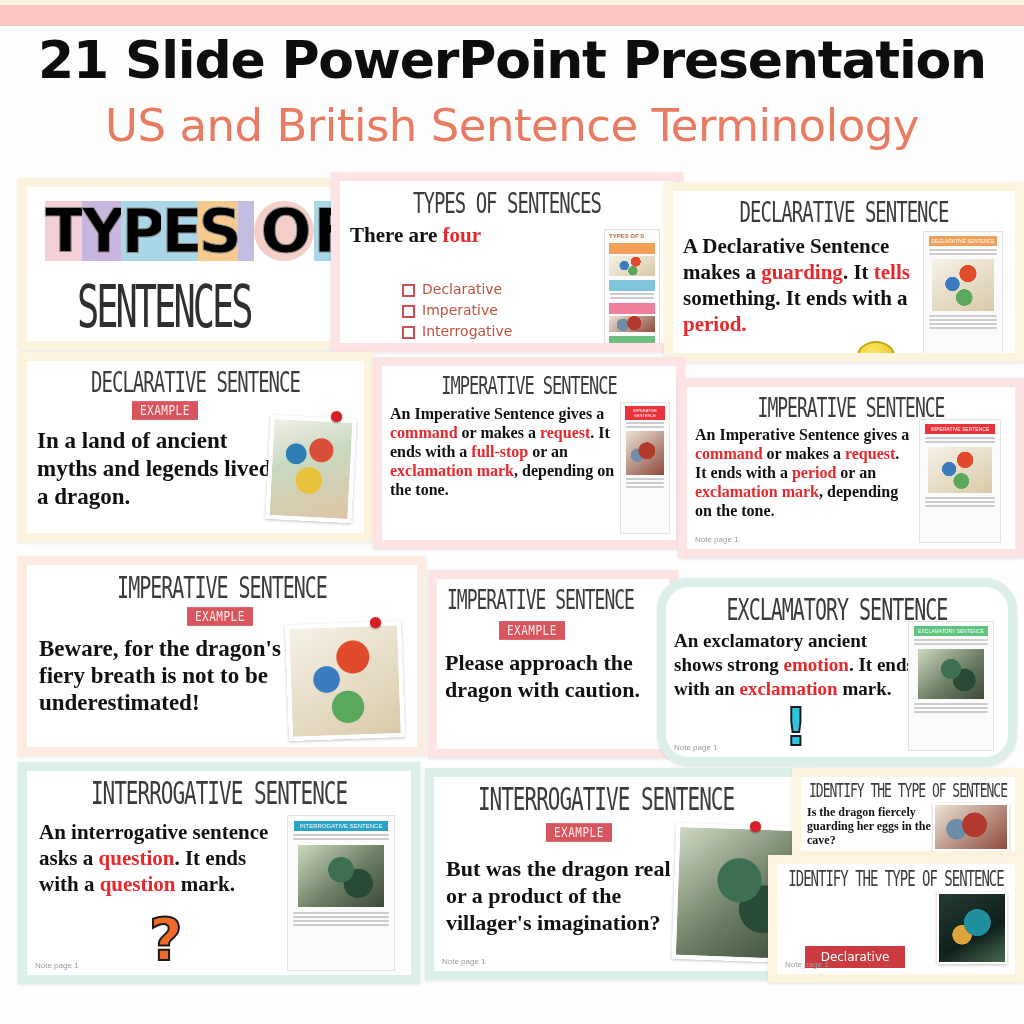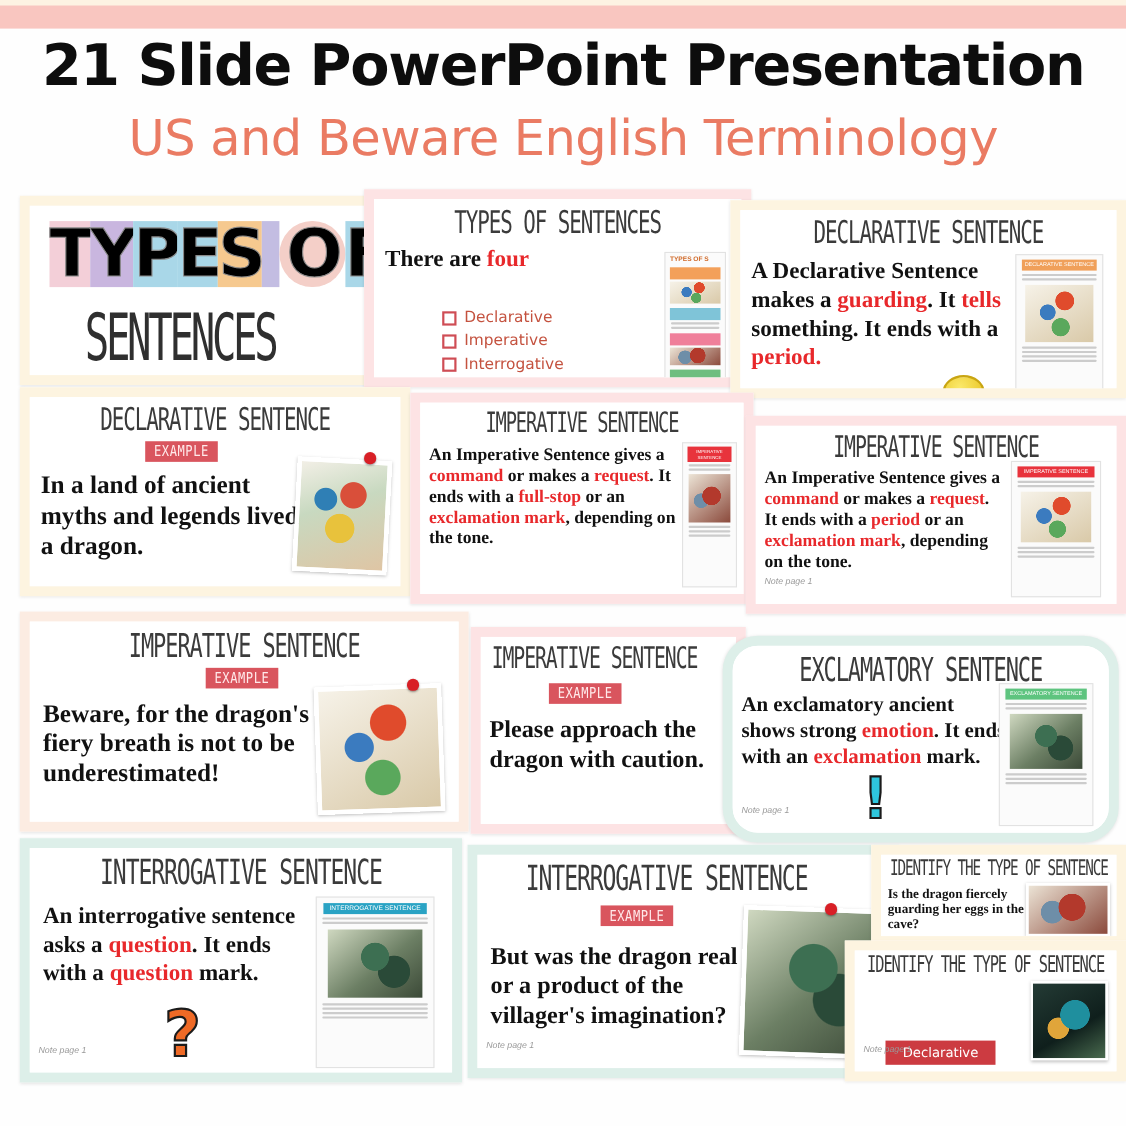--- a/index.html
+++ b/index.html
@@ -26,22 +26,22 @@
   .inner{position:relative;width:100%;height:100%;background:#fff;}
 
   .s-title{position:absolute;left:0;right:0;text-align:center;
       font-family:"DejaVu Sans Mono",monospace;color:#3b3b3b;font-weight:normal;
       letter-spacing:-1px;white-space:nowrap;transform:scaleY(1.5);transform-origin:center top;}
   .s-body{position:absolute;font-family:Liberation Serif, serif;font-weight:bold;color:#111;}
   .red{color:#e8282b;}
   .example-tag{position:absolute;background:#d9555e;color:#ffe9ea;
       font-family:"DejaVu Sans Mono",monospace;font-size:11px;letter-spacing:0.5px;
       padding:1px 8px;transform:scaleY(1.25);}
-  .note{position:absolute;left:8px;bottom:16px;font-size:8px;color:#9a9a9a;
-      font-family:"Liberation Sans",sans-serif;font-style:italic;}
+  .note{position:absolute;left:8px;bottom:5px;font-size:8px;color:#9a9a9a;
+      font-family:"Liberation Sans",sans-serif;}
 
   
   .mini{position:absolute;background:#fbfbfb;border:1px solid #e2e2e2;overflow:hidden;}
   .mini .mh{height:11px;margin:4px 4px 2px 4px;}
   .mini .ml{height:2px;margin:2px 5px;background:#ccc;border-radius:1px;}
 
   
   .photo{position:absolute;background:#cfcfcf;border:4px solid #fff;box-shadow:0 1px 3px rgba(0,0,0,.25);}
   .pin{position:absolute;width:11px;height:11px;background:#d81f26;border-radius:50% 50% 45% 45%;box-shadow:0 1px 2px rgba(0,0,0,.4);}
 
@@ -86,21 +86,21 @@
 </style>
 </head>
 <body>
 
 <div id="stage">
 
   <div class="banner"></div>
   <div class="banner-cap"></div>
 
   <div class="title-main">21 Slide PowerPoint Presentation</div>
-  <div class="title-sub">US and Beware English Terminology</div>
+  <div class="title-sub">US and British Sentence Terminology</div>
 
   <div class="slide bd-cream" style="left:18px;top:178px;width:322px;height:172px;">
     <div class="inner">
       <div class="letters" style="position:absolute;left:18px;top:14px;white-space:nowrap;">
         <span style="background:#f3cfd8;">T</span><span style="background:#c9b6df;">Y</span><span style="background:#a9d7e8;">P</span><span style="background:#a9d7e8;">E</span><span style="background:#f6c98f;">S</span><span style="background:#c3bde2;border-radius:0;">&nbsp;</span><span style="background:#f4cfc8;border-radius:50%;padding:0 6px;">O</span><span style="background:#a9d7e8;">F</span>
       </div>
       <div style="position:absolute;left:50px;top:86px;font-family:'DejaVu Sans Mono',monospace;font-size:37px;color:#2f2f2f;letter-spacing:-3px;transform:scaleY(1.6);transform-origin:left top;white-space:nowrap;">SENTENCES</div>
     </div>
   </div>
 

